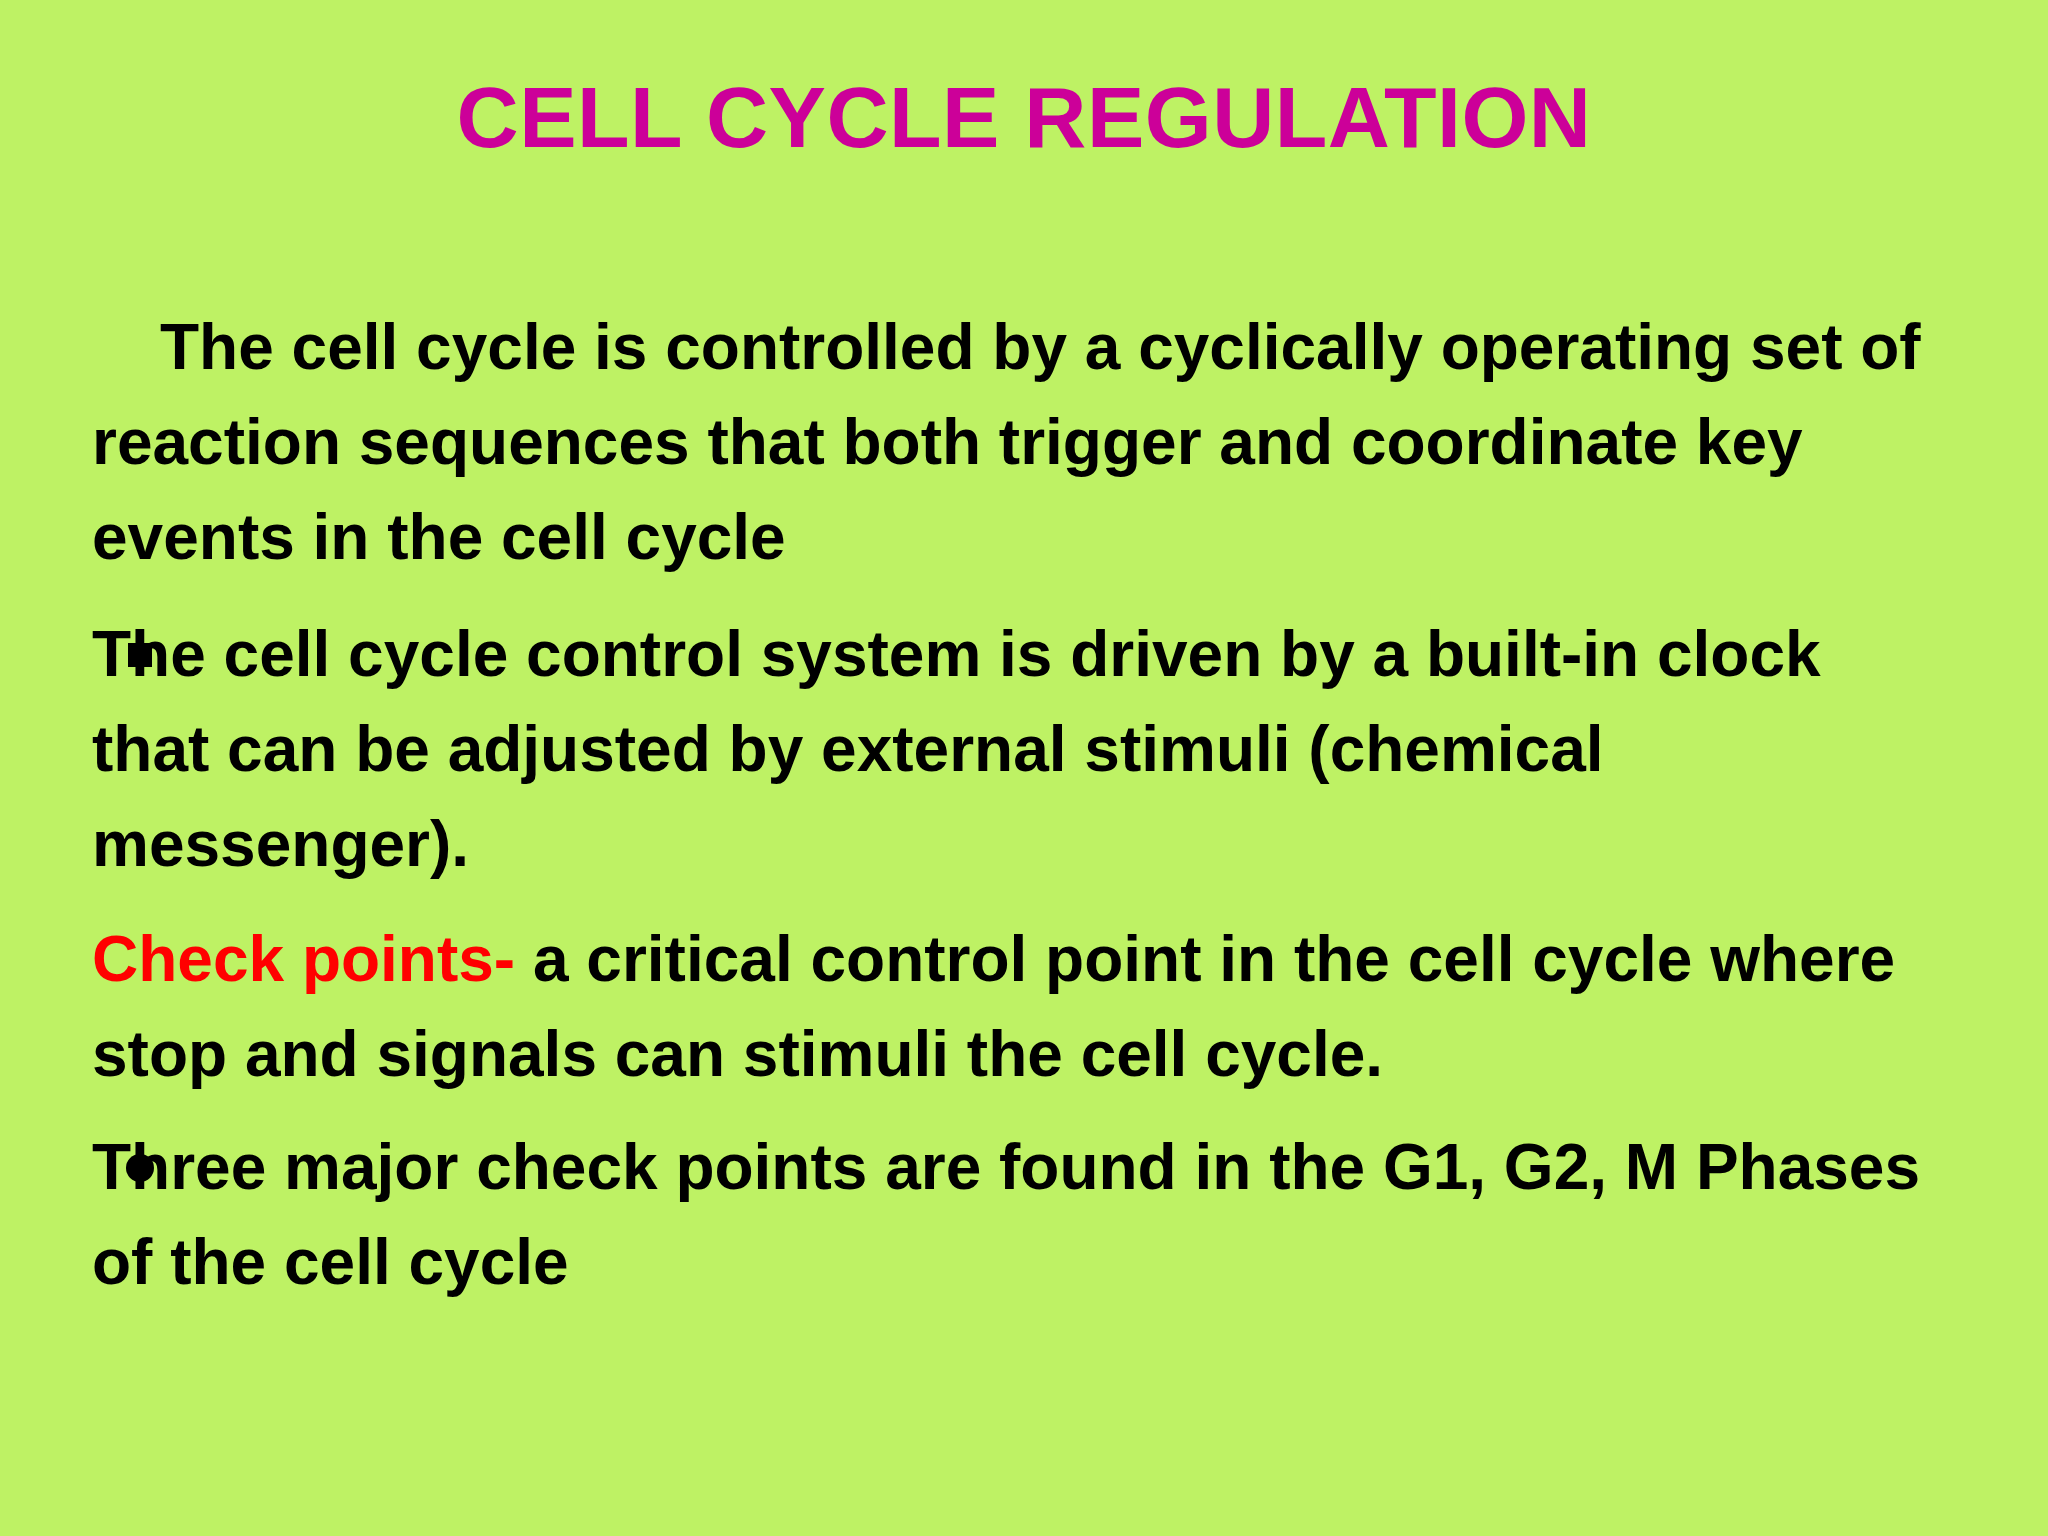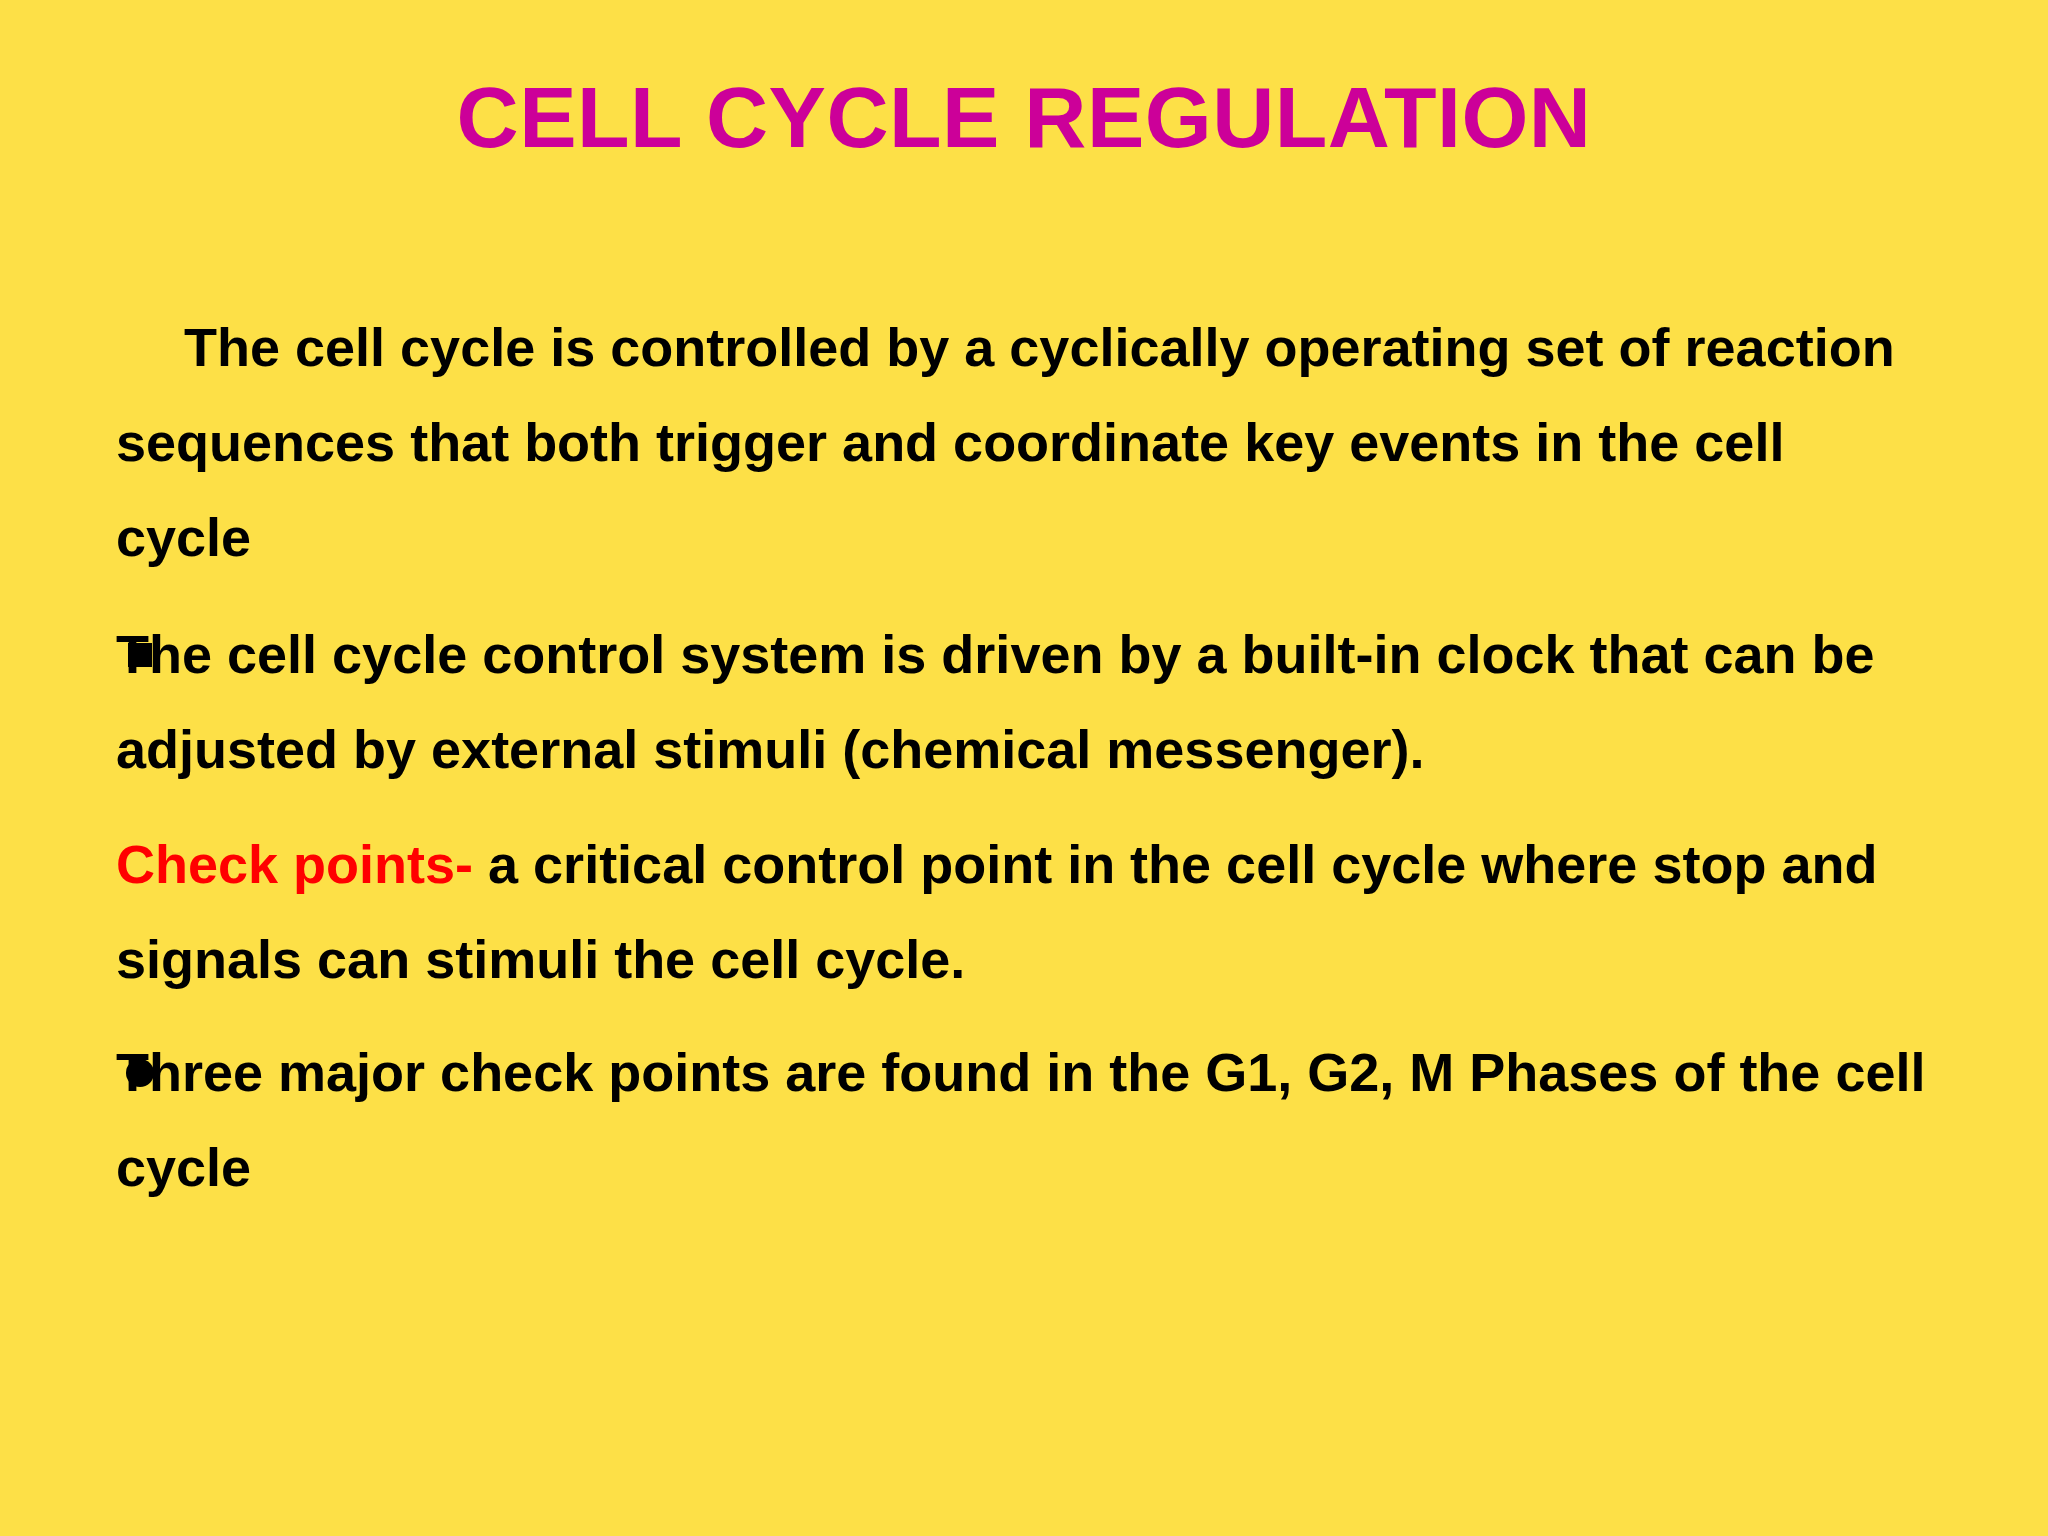--- a/index.html
+++ b/index.html
@@ -5,21 +5,21 @@
 <style>
   html, body {
     margin: 0;
     padding: 0;
     background: #ffffff;
   }
   #slide {
     position: relative;
     width: 2048px;
     height: 1536px;
-    background: #fde047;
+    background: #bef264;
     overflow: hidden;
     font-family: "Liberation Sans", sans-serif;
     -webkit-font-smoothing: antialiased;
   }
 
   
   .slide-title {
     position: absolute;
     left: 0;
     top: 72px;
@@ -41,24 +41,24 @@
     top: 300px;
     width: 2048px;
     height: 1120px;
   }
 
   .para {
     position: relative;
     box-sizing: border-box;
     font-family: "Liberation Sans", sans-serif;
     font-weight: bold;
-    font-size: 54px;
+    font-size: 64px;
     line-height: 95px;
     color: #000000;
-    padding-left: 116px;
+    padding-left: 92px;
     padding-right: 120px;
     margin: 0;
   }
 
   
   .para.p-indent {
     text-indent: 68px;
   }
 
   

